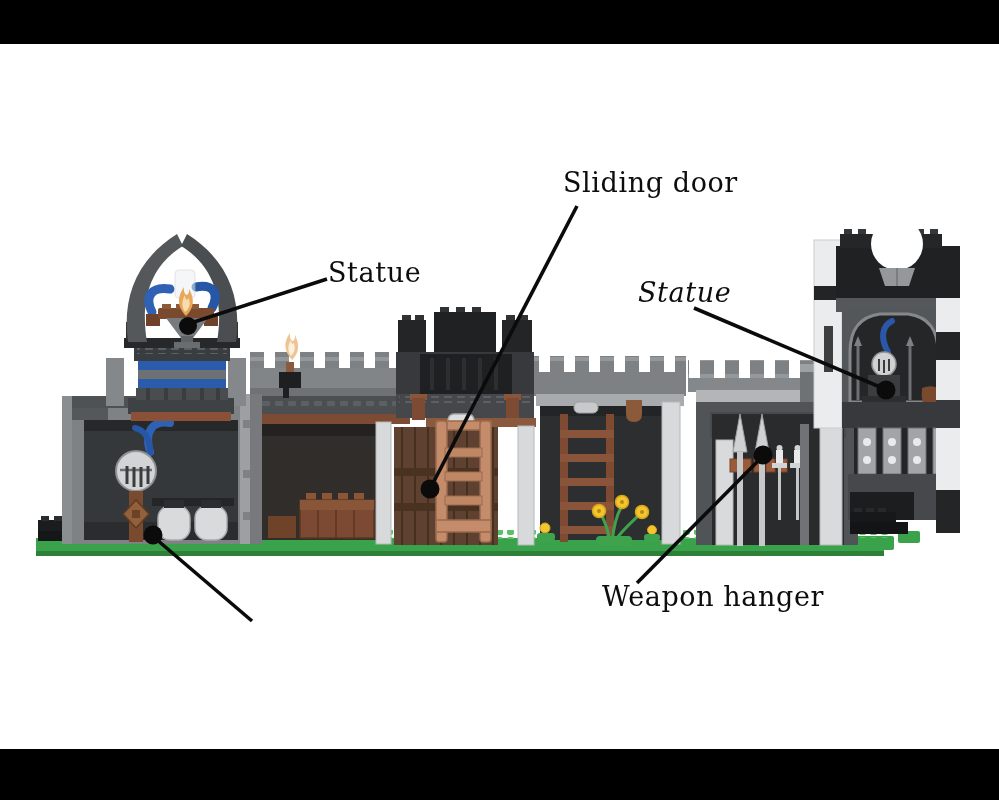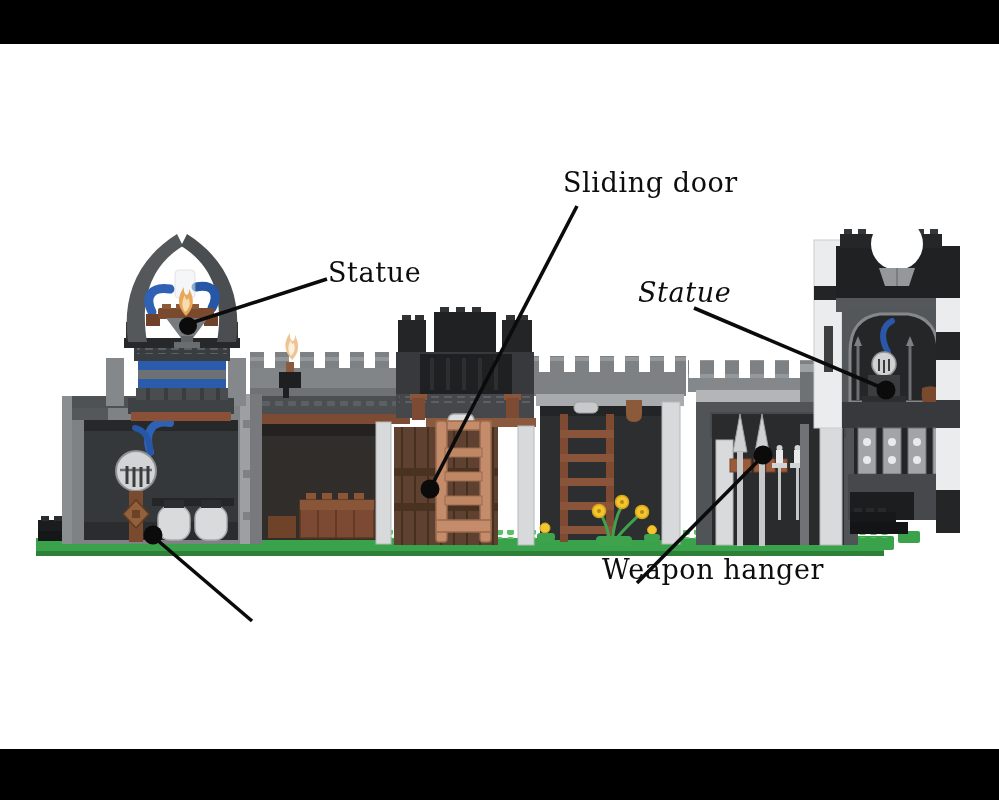--- a/index.html
+++ b/index.html
@@ -13,21 +13,21 @@
   #bar-bottom { top:749px; height:51px; }
   #model-svg { position:absolute; left:0; top:0; z-index:1; }
   .label {
     position:absolute; z-index:3; white-space:nowrap;
     font-size:27px; color:#0d0d0d; letter-spacing:0.6px; line-height:1.1;
   }
   #label-sliding-door  { left:563px; top:168px; }
   #label-altar         { left:328px; top:258px; }
   #label-statue        { left:638px; top:278px;font-style:italic; }
   #label-armor-hangers { left:246px; top:601px; }
-  #label-weapon-hanger { left:602px; top:555px; }
+  #label-weapon-hanger { left:602px; top:582px; }
 </style>
 </head>
 <body>
 
 <div id="stage">
 
   <div id="bar-top" class="letterbox"></div>
   <div id="bar-bottom" class="letterbox"></div>
 
   <svg id="model-svg" width="999" height="800" viewBox="0 0 999 800">

